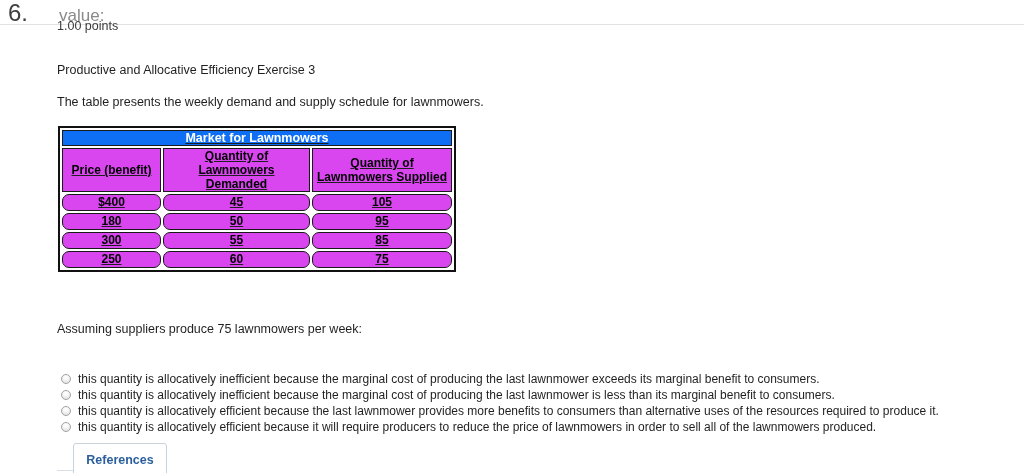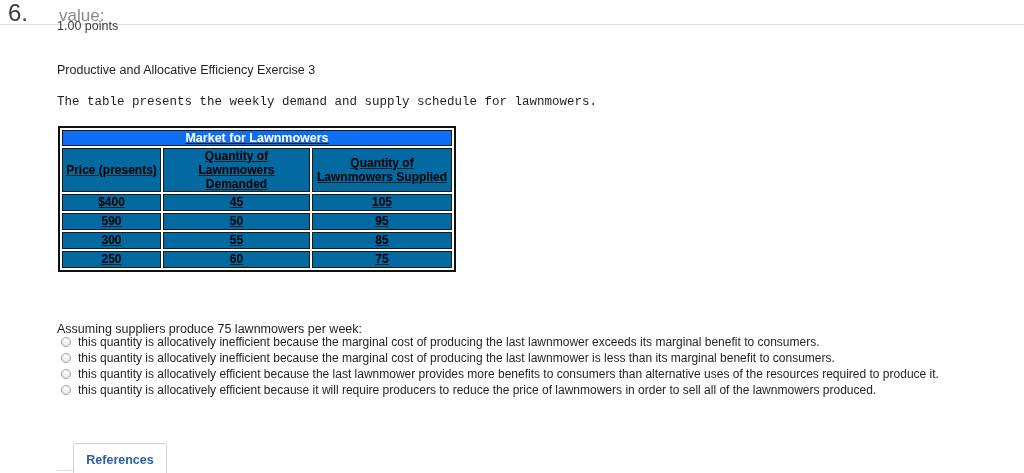--- a/index.html
+++ b/index.html
@@ -12,41 +12,41 @@
   html,body{margin:0;padding:0;}
   body{
     width:1024px;height:473px;position:relative;overflow:hidden;
     background:#ffffff;font-family:"Liberation Sans",sans-serif;color:#1f1f1f;
   }
   .q-number{position:absolute;left:8px;top:0px;font-size:24px;color:#3f3f3f;line-height:26px;}
   .value-label{position:absolute;left:59px;top:6px;font-size:17px;color:#8a8a8a;}
   .top-rule{position:absolute;left:0;top:24px;width:1024px;height:1px;background:var(--rule-color);}
   .points{position:absolute;left:57px;top:19px;font-size:12.5px;color:#3a3a3a;}
   .exercise-title{position:absolute;left:57px;top:63px;font-size:12.5px;text-align:right;}
-  .intro-text{position:absolute;left:57px;top:95px;font-size:12.5px;font-family:Liberation Mono, monospace;}
+  .intro-text{position:absolute;left:57px;top:95px;font-size:12.5px;}
 
   table.market{
     position:absolute;left:58px;top:126px;width:394px;
     border-collapse:separate;border-spacing:2px;
     border:2px solid #111;background:#fff;table-layout:fixed;text-decoration:underline;
   }
   table.market th,table.market td{
     border:1px solid #1a1a1a;font-size:12px;font-weight:bold;
-    text-align:center;vertical-align:middle;padding:0 2px;color:#000;background:#0369a1;
+    text-align:center;vertical-align:middle;padding:0 2px;color:#000;background:#d946ef;
   }
   table.market .t-title th{
     background:var(--table-header-bg);color:var(--table-header-text);
     height:14px;font-size:12.5px;line-height:14px;
   }
   table.market .t-colhead th{height:44px;line-height:14px;white-space:pre-line;}
-  table.market tbody td{height:15px;line-height:15px;}
+  table.market tbody td{height:15px;line-height:15px;border-radius:7px;}
 
   .assumption{position:absolute;left:57px;top:322px;font-size:12.5px;}
 
-  .options{position:absolute;left:61px;top:335px;}
+  .options{position:absolute;left:61px;top:372px;}
   .option{display:flex;align-items:flex-start;height:16px;white-space:nowrap;}
   .radio{
     flex:none;width:10px;height:10px;border-radius:50%;
     border:1px solid #a3a3a3;margin:2px 7px 0 0;
     background:radial-gradient(circle at 50% 30%,#fdfdfd 20%,#dedede 90%);
   }
   .option-label{font-size:12px;line-height:15px;color:#1f1f1f;}
 
   .tab-baseline{position:absolute;left:57px;top:470px;width:16px;height:1px;background:#d9dfe6;}
   .references-tab{
@@ -71,36 +71,36 @@
   <colgroup>
     <col style="width:99px">
       <col style="width:147px">
       <col style="width:140px">
   </colgroup>
   <thead>
     <tr class="t-title">
       <th colspan="3">Market for Lawnmowers</th>
     </tr>
     <tr class="t-colhead">
-        <th>Price (presents)</th>
+        <th>Price (benefit)</th>
         <th>Quantity of
 Lawnmowers
 Demanded</th>
         <th>Quantity of
 Lawnmowers Supplied</th>
       </tr>
   </thead>
   <tbody>
       <tr>
         <td>$400</td>
         <td>45</td>
         <td>105</td>
       </tr>
       <tr>
-        <td>590</td>
+        <td>180</td>
         <td>50</td>
         <td>95</td>
       </tr>
       <tr>
         <td>300</td>
         <td>55</td>
         <td>85</td>
       </tr>
       <tr>
         <td>250</td>

